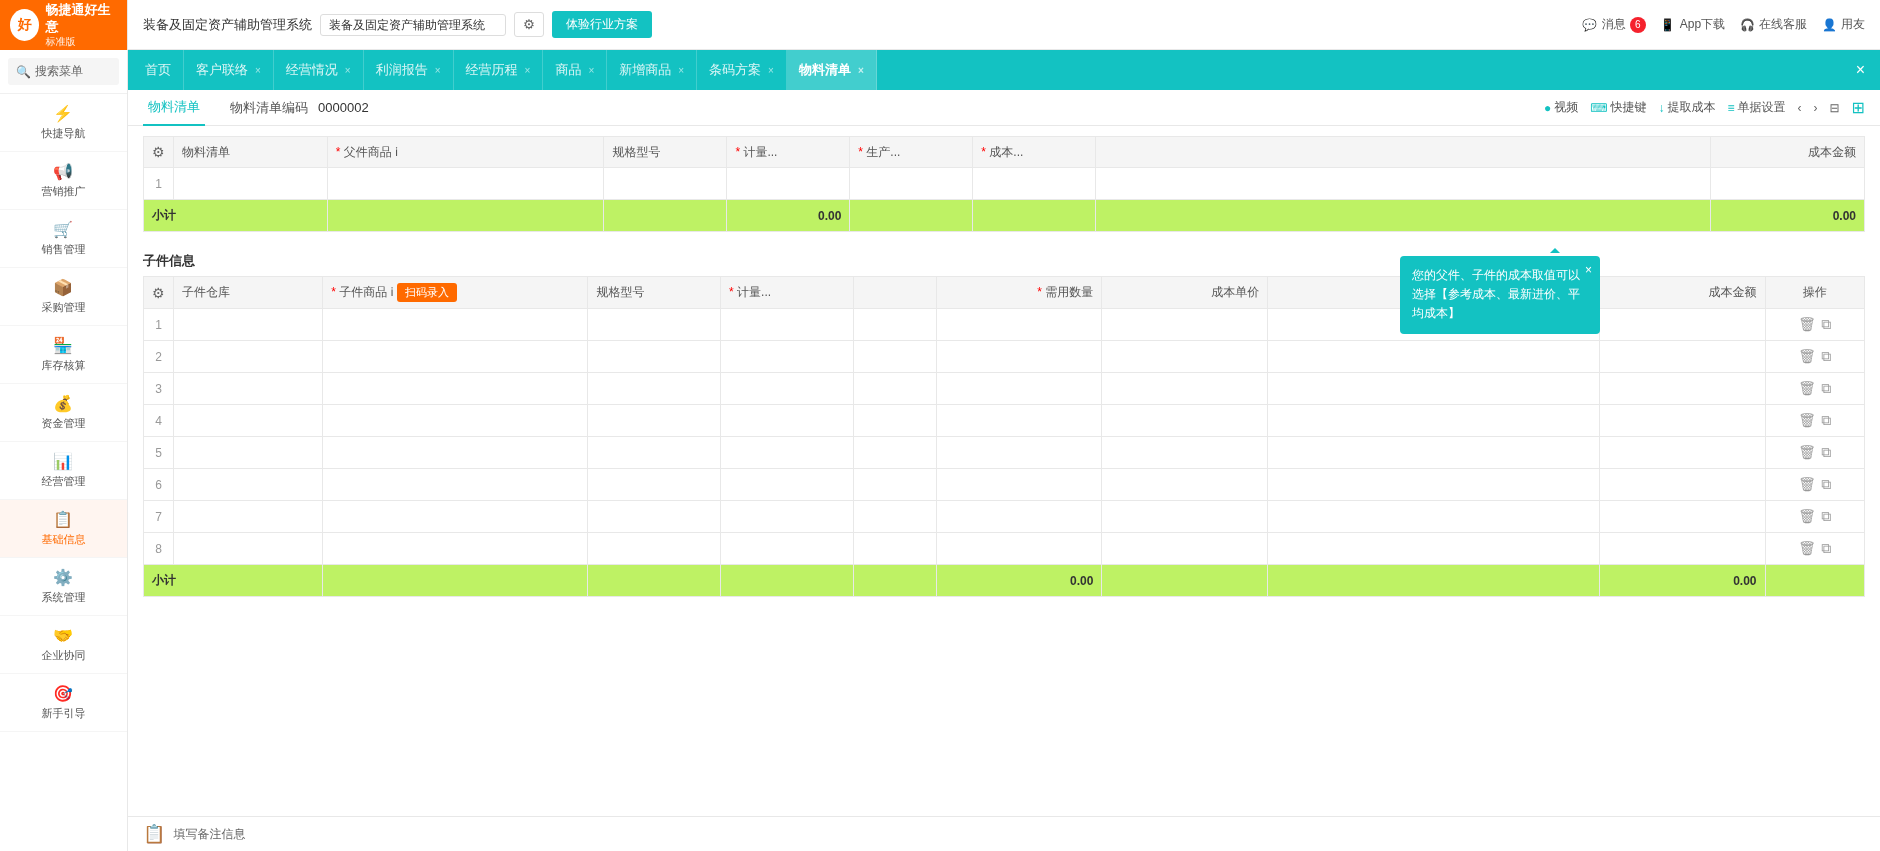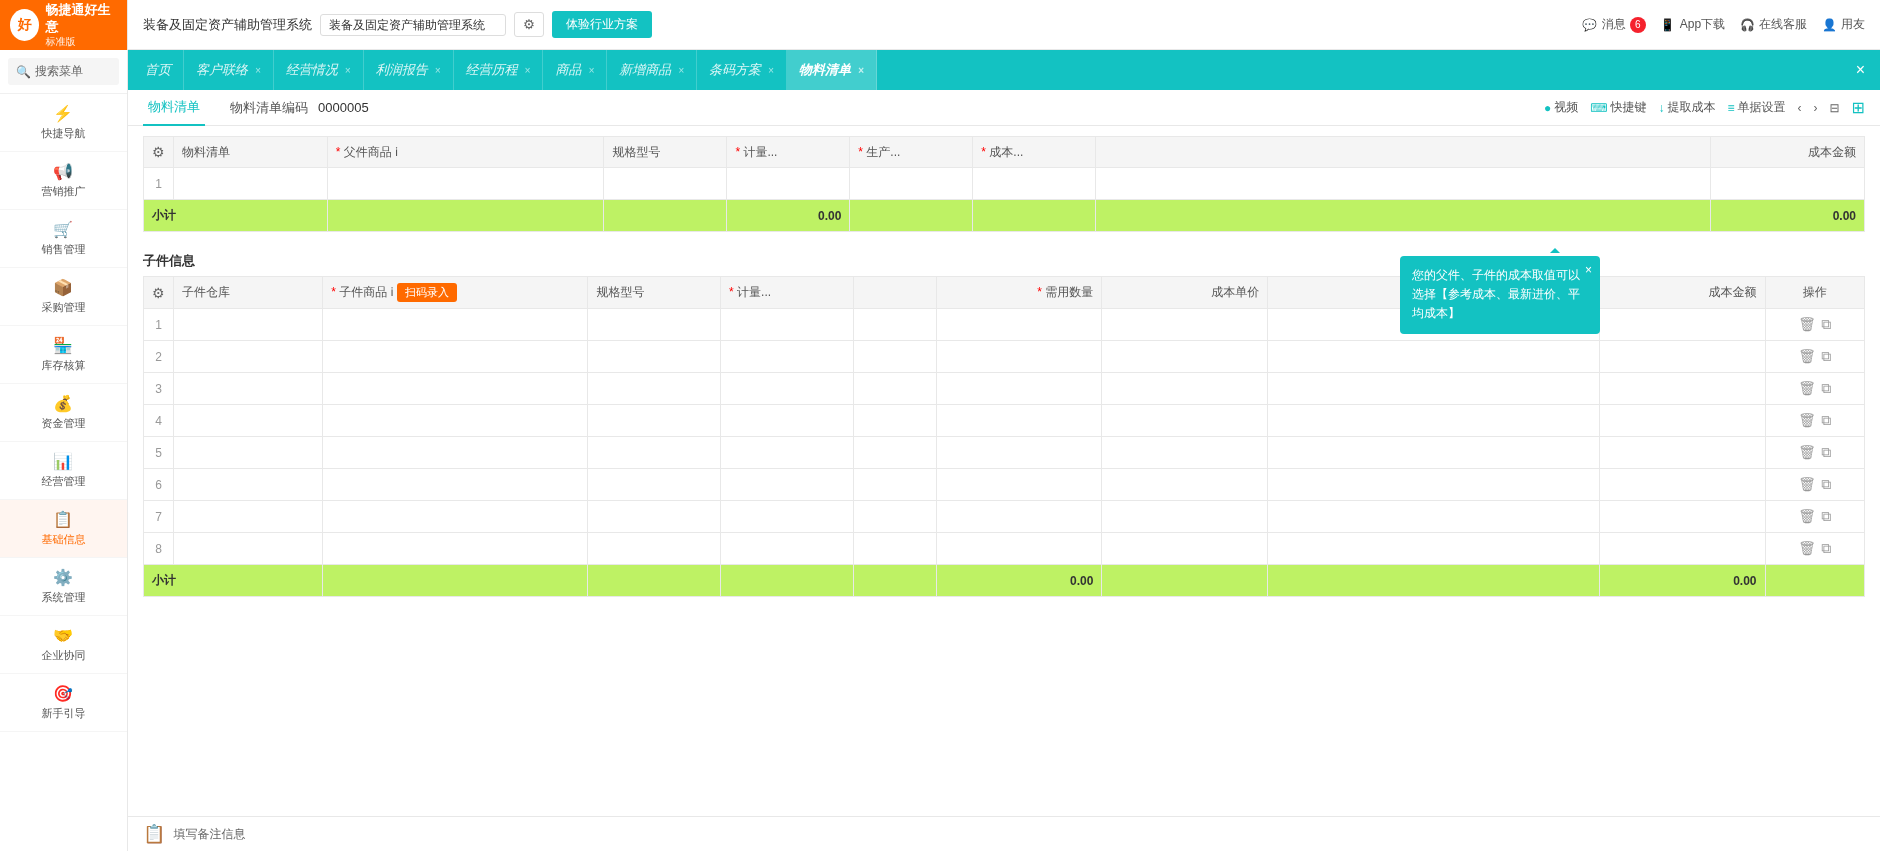--- a/index.html
+++ b/index.html
@@ -137,21 +137,20 @@
       display: flex;
       align-items: center;
       gap: 5px;
       padding: 0 12px;
       height: 52px;
       color: rgba(255,255,255,0.85);
       cursor: pointer;
       white-space: nowrap;
       font-size: 13px;
       border-right: 1px solid rgba(255,255,255,0.2);
-      font-style: italic;
     }
     .nav-tab.active { background: rgba(255,255,255,0.2); color: #fff; font-weight: bold; }
     .nav-tab .close-x { font-size: 10px; opacity: 0.7; margin-left: 2px; }
     .nav-close { margin-left: auto; color: #fff; padding: 0 10px; cursor: pointer; font-size: 16px; }
 
     
     .content {
       flex: 1;
       background: #fff;
       overflow-y: auto;
@@ -421,21 +420,21 @@
     </div>
 
   <div class="content">
 
     <div class="sub-tabs">
       <div class="sub-tab active">
         <span>物料清单</span>
       </div>
       <div class="sub-tab">
         <span>物料清单编码</span>
-        <span class="sub-tab-code">0000005</span>
+        <span class="sub-tab-code">0000002</span>
       </div>
       <div class="sub-tabs-right">
         <div class="sub-tabs-right-item">
           <span class="icon-circle">●</span>
           <span>视频</span>
         </div>
         <div class="sub-tabs-right-item">
           <span class="icon-circle">⌨</span>
           <span>快捷键</span>
         </div>

